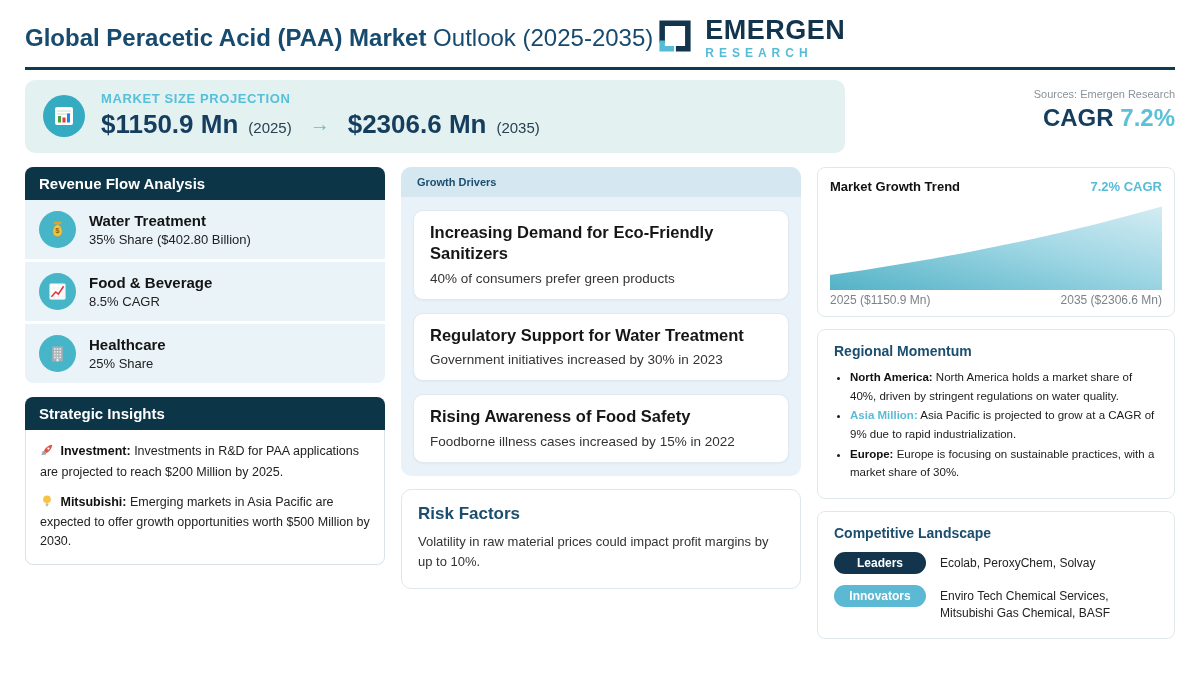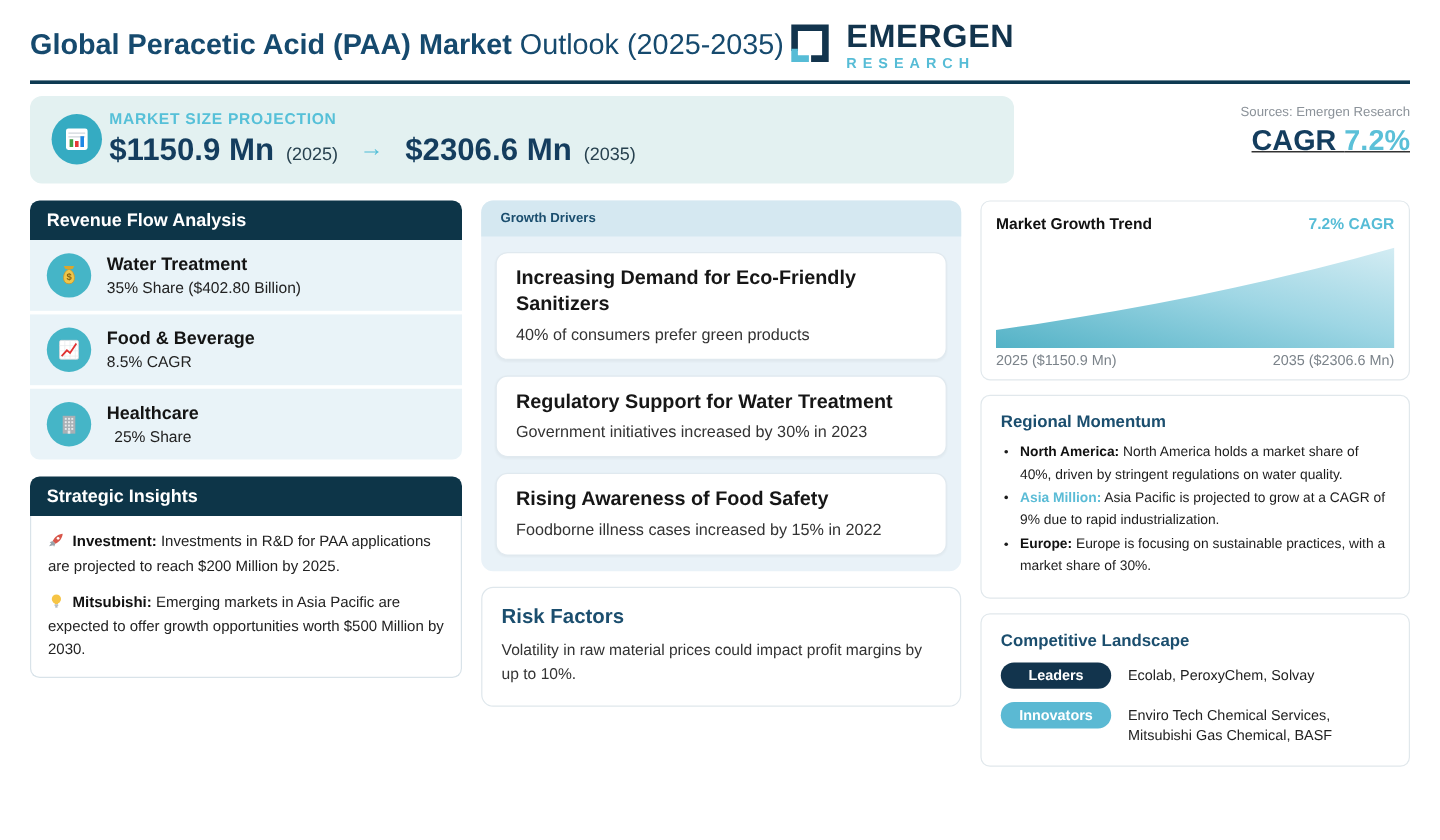--- a/index.html
+++ b/index.html
@@ -12,44 +12,44 @@
   .title { font-size:24px; color:#164a6e; font-weight:400; }
   .title b { font-weight:700; }
   .logo { display:flex; align-items:center; gap:8px; }
   .logo-text { display:flex; flex-direction:column; align-items:flex-start; }
   .logo-line1 { font-size:27px; font-weight:800; color:#12344d; letter-spacing:.5px; line-height:1; }
   .logo-line2 { font-size:12px; font-weight:700; color:#56bcd6; letter-spacing:5px; margin-top:2px; }
   .title-rule { height:3px; background:#0e3a52; margin-top:5px; }
 
   
   .proj-row { display:flex; margin-top:10px; align-items:flex-start; }
-  .proj-bar { width:820px; background:#e3f1f1; border-radius:10px; padding:11px 18px 13px; display:flex; align-items:center; gap:6px; }
+  .proj-bar { width:820px; background:#e3f1f1; border-radius:10px; padding:11px 18px 13px; display:flex; align-items:center; gap:16px; }
   .proj-icon { width:42px; height:42px; border-radius:50%; background:#35abc2; display:flex; align-items:center; justify-content:center; flex:0 0 42px; }
   .proj-label { font-size:13px; font-weight:700; color:#56c0d8; letter-spacing:.6px; }
   .proj-values { display:flex; align-items:baseline; gap:10px; margin-top:3px; }
   .proj-big { font-size:26px; font-weight:700; color:#143d5e; }
   .proj-year { font-size:15px; color:#27414f; }
   .proj-arrow { font-size:20px; color:#56c0d8; align-self:center; padding:0 8px; }
   .meta { margin-left:auto; text-align:right; padding-top:8px; }
   .sources { font-size:11px; color:#8b9299; }
-  .cagr-line { margin-top:4px;text-decoration:underline; }
+  .cagr-line { margin-top:4px; }
   .cagr-label { font-size:24px; font-weight:700; color:#143d5e; }
   .cagr-value { font-size:24px; font-weight:700; color:#5bc0d8; }
 
   
   .main { display:flex; gap:16px; margin-top:14px; }
   .col-left { width:360px; flex:0 0 360px; }
   .col-mid  { width:400px; flex:0 0 400px; }
   .col-right{ flex:1; }
 
   
   .panel-header { background:#0d3548; color:#fff; font-size:15px; font-weight:700; padding:8px 14px; border-radius:8px 8px 0 0; }
   .rev-items { display:flex; flex-direction:column; gap:3px; }
   .rev-item { background:#e9f3f8; padding:9px 14px; display:flex; align-items:center; gap:13px; min-height:59px; }
-  .rev-item:last-child { border-radius:0 0 8px 8px;text-align:center; }
+  .rev-item:last-child { border-radius:0 0 8px 8px; }
   .rev-icon { width:37px; height:37px; border-radius:50%; background:#45b5c7; display:flex; align-items:center; justify-content:center; flex:0 0 37px; }
   .rev-title { font-size:15px; font-weight:700; color:#141414; }
   .rev-detail { font-size:13px; color:#222; margin-top:3px; }
 
   .strategic { margin-top:14px; }
   .strategic-body { background:#fff; border:1px solid #d9e3e9; border-top:none; border-radius:0 0 8px 8px; padding:12px 14px 13px; }
   .si-item { font-size:12.5px; color:#222; line-height:1.5; }
   .si-item + .si-item { margin-top:11px; }
   .si-icon { display:inline-block; vertical-align:-2px; margin-right:3px; }
   .b-label { font-weight:700; color:#111; }

